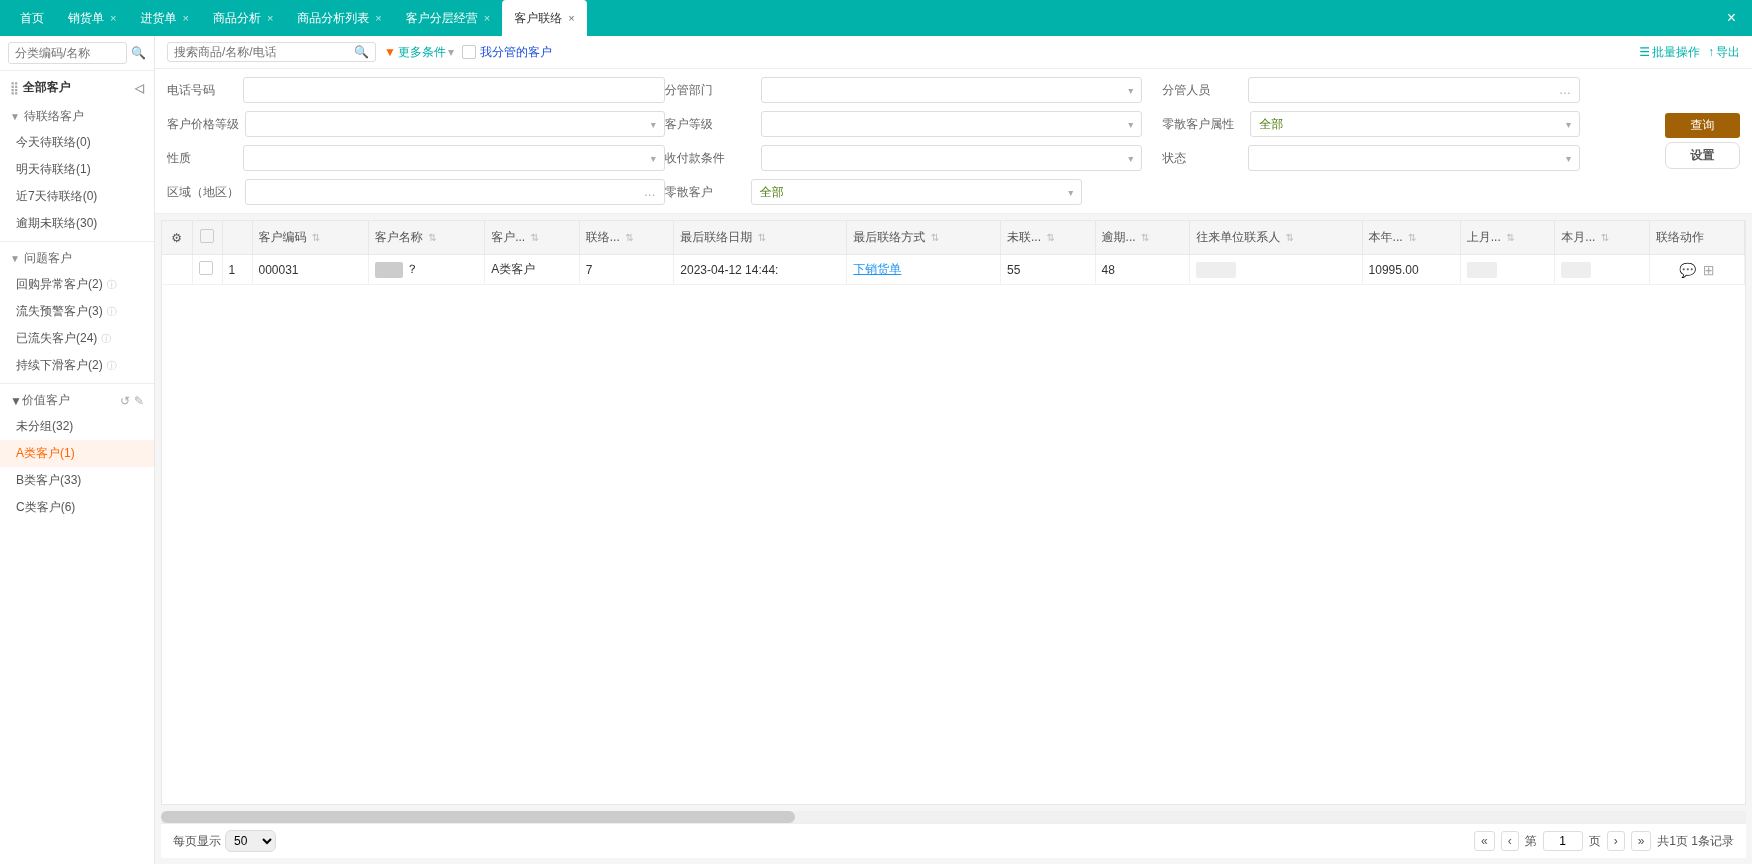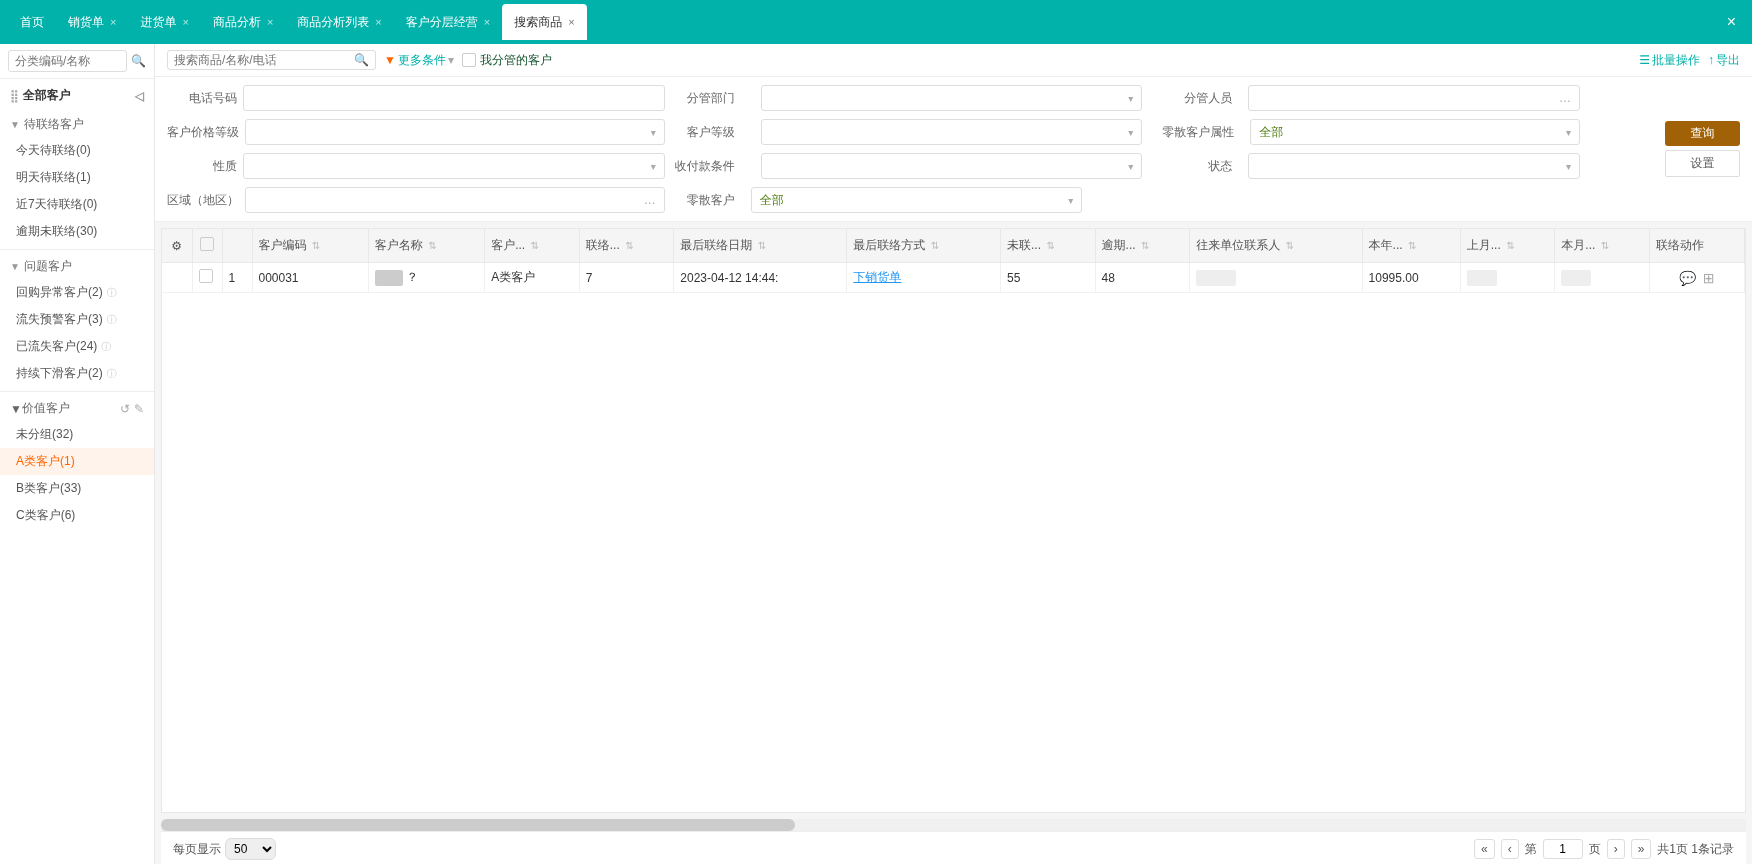--- a/index.html
+++ b/index.html
@@ -1,19 +1,19 @@
 <!DOCTYPE html>
 <html><head>
   <meta charset="utf-8">
   <style>
     * { box-sizing: border-box; margin: 0; padding: 0; font-family: 'Microsoft YaHei', Arial, sans-serif; font-size: 12px; }
     body { background: #f5f5f5; width: 1752px; height: 864px; overflow: hidden; }
 
     
-    .top-nav { background: #00b2a9; display: flex; align-items: center; height: 44px; padding: 0 8px; }
+    .top-nav { background: #00b2a9; display: flex; align-items: center; height: 36px; padding: 0 8px; }
     .top-nav .nav-item { color: #fff; padding: 0 12px; height: 36px; display: flex; align-items: center; cursor: pointer; font-size: 13px; white-space: nowrap; }
     .top-nav .nav-item.active { background: #fff; color: #333; border-radius: 4px 4px 0 0; }
     .top-nav .nav-item .close-btn { margin-left: 6px; font-size: 11px; opacity: 0.7; }
     .top-nav .spacer { flex: 1; }
     .top-nav .top-close { color: #fff; font-size: 16px; cursor: pointer; padding: 0 8px; }
 
     
     .main-layout { display: flex; height: calc(864px - 36px); }
 
     
@@ -31,21 +31,21 @@
     .sidebar-divider { height: 1px; background: #eee; margin: 4px 0; }
     .sidebar-value-header { display: flex; align-items: center; padding: 4px 10px; color: #666; font-size: 12px; }
     .sidebar-value-header .icons { margin-left: auto; display: flex; gap: 4px; color: #aaa; cursor: pointer; }
 
     
     .content-area { flex: 1; display: flex; flex-direction: column; background: #f5f5f5; overflow: hidden; }
 
     
     .filter-bar { background: #fff; padding: 6px 12px; display: flex; align-items: center; gap: 8px; border-bottom: 1px solid #eee; }
     .more-filter { color: #00b2a9; cursor: pointer; display: flex; align-items: center; gap: 2px; }
-    .my-customer { display: flex; align-items: center; gap: 4px; color: #14532d; cursor: pointer; }
+    .my-customer { display: flex; align-items: center; gap: 4px; color: #1d4ed8; cursor: pointer; }
     .spacer { flex: 1; }
     .action-btn { color: #00b2a9; cursor: pointer; display: flex; align-items: center; gap: 2px; }
 
     
     .table-container { flex: 1; overflow: auto; background: #fff; margin: 6px; border: 1px solid #e8e8e8; }
     table { width: 100%; border-collapse: collapse; }
     thead tr { background: #f5f5f5; }
     th { padding: 8px 6px; text-align: left; border-bottom: 1px solid #e8e8e8; border-right: 1px solid #e8e8e8; color: #555; font-weight: normal; white-space: nowrap; font-size: 12px; }
     td { padding: 6px 6px; border-bottom: 1px solid #f0f0f0; border-right: 1px solid #f0f0f0; color: #333; font-size: 12px; }
     .th-gear { width: 30px; text-align: center; }
@@ -61,25 +61,25 @@
     .pagination { display: flex; align-items: center; gap: 6px; }
     .page-btn { border: 1px solid #ddd; border-radius: 3px; padding: 2px 6px; cursor: pointer; color: #555; background: #fff; }
     .page-input { border: 1px solid #ddd; border-radius: 3px; padding: 2px 6px; width: 40px; text-align: center; }
     .per-page { display: flex; align-items: center; gap: 4px; }
     .per-page select { border: 1px solid #ddd; border-radius: 6px; padding: 2px 4px; }
     .scrollbar-container { height: 12px; background: #f0f0f0; margin: 0 6px; position: relative; }
     .scrollbar-thumb { height: 12px; background: #ccc; border-radius: 6px; position: absolute; left: 0; width: 40%; cursor: pointer; }
     .checkbox { width: 14px; height: 14px; border: 1px solid #ccc; border-radius: 2px; display: inline-block; cursor: pointer; }
 
     .orange-btn { background: #a16207; color: #fff; border: none; border-radius: 3px; padding: 4px 12px; cursor: pointer; font-size: 12px; }
-    .white-btn { background: #fff; color: #555; border: 1px solid #ddd; border-radius: 2px; padding: 4px 12px; cursor: pointer; font-size: 12px; }
+    .white-btn { background: #fff; color: #555; border: 1px solid #ddd; border-radius: 7px; padding: 4px 12px; cursor: pointer; font-size: 12px; font-weight: bold; }
 
     .filter-section { background: #fff; padding: 8px 12px; border-bottom: 1px solid #eee; }
     .filter-cell { display: flex; align-items: center; }
-    .filter-cell-label { color: #666; min-width: 70px; text-align: right; margin-right: 6px; white-space: nowrap; }
+    .filter-cell-label { color: #666; min-width: 70px; text-align: left; margin-right: 6px; white-space: nowrap; }
     .filter-cell-input { flex: 1; border: 1px solid #ddd; border-radius: 3px; padding: 3px 8px; font-size: 12px; display: flex; align-items: center; justify-content: space-between; min-height: 26px; cursor: pointer; }
     .filter-cell-input span.value { color: #4d7c0f; }
     .filter-cell-input span.arrow { color: #aaa; font-size: 10px; }
     .filter-cell-input span.dots { color: #aaa; }
   </style>
 </head>
 <body>
 
 <div class="top-nav">
   <div class="nav-item">
@@ -99,21 +99,21 @@
   </div>
   <div class="nav-item">
     <span>商品分析列表</span>
     <span class="close-btn">×</span>
   </div>
   <div class="nav-item">
     <span>客户分层经营</span>
     <span class="close-btn">×</span>
   </div>
   <div class="nav-item active">
-    <span>搜索商品</span>
+    <span>客户联络</span>
     <span class="close-btn">×</span>
   </div>
   <div class="spacer"></div>
   <div class="top-close">×</div>
 </div>
 
 <div class="main-layout">
 
   <div class="sidebar">
     <div class="sidebar-search">

